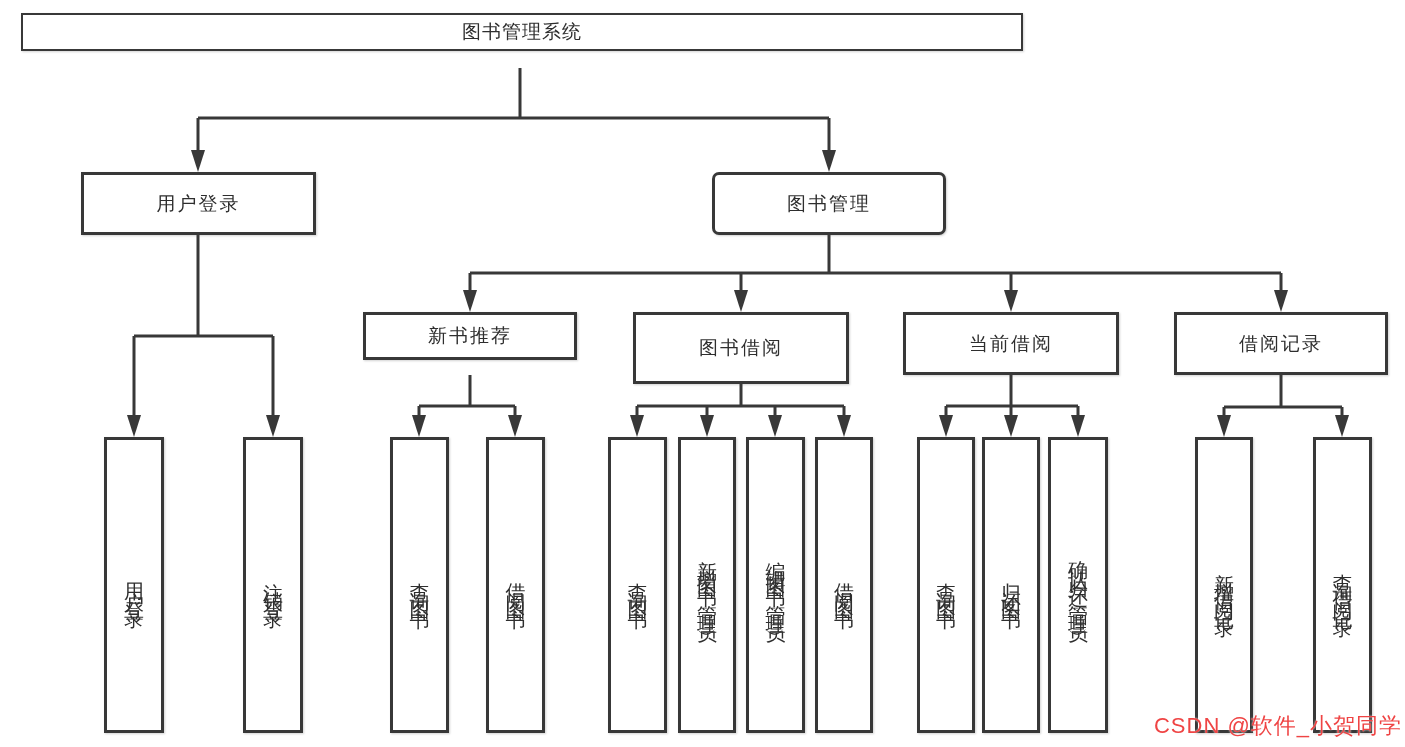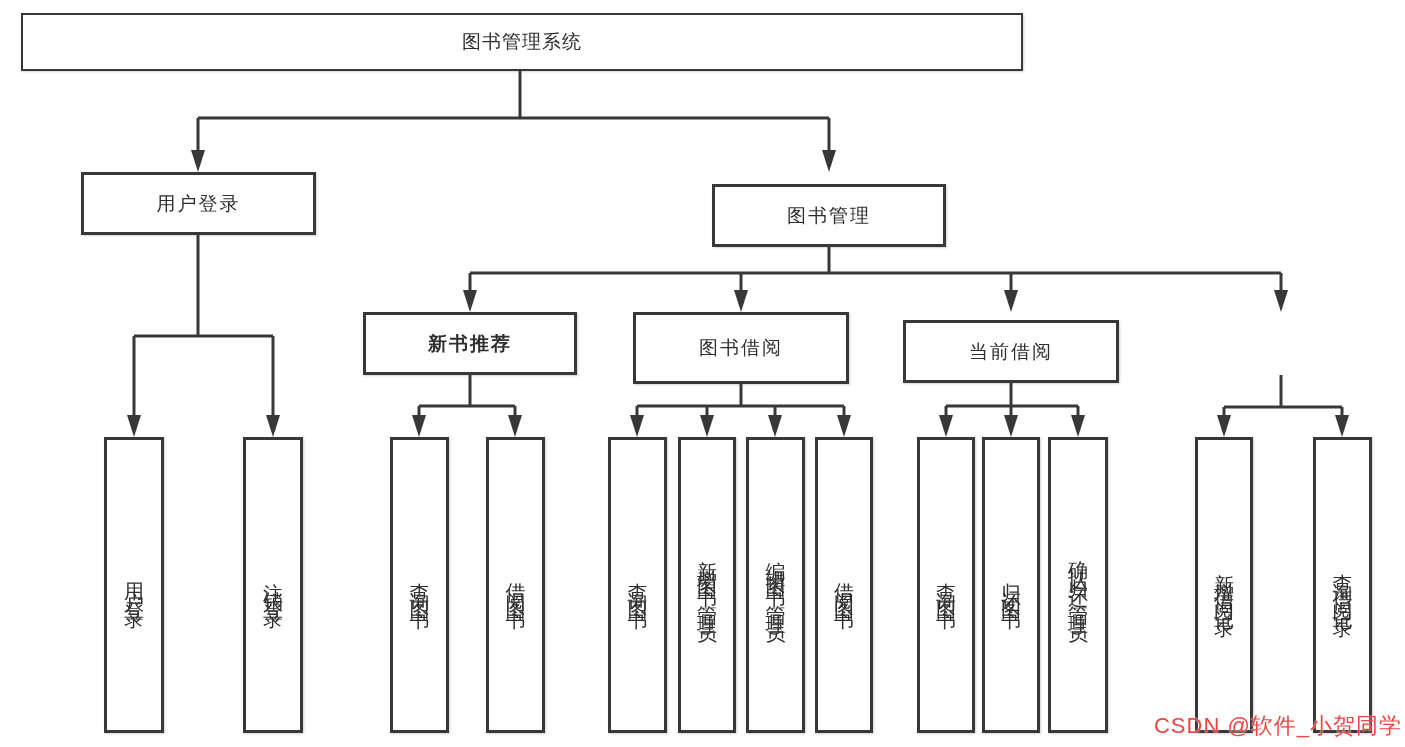--- a/index.html
+++ b/index.html
@@ -9,26 +9,26 @@
   }
   svg.connectors{position:absolute;left:0;top:0;width:1405px;height:747px;}
   .connectors path{stroke:#383838;stroke-width:3;fill:none;}
   .connectors polygon{fill:#383838;stroke:none;}
   .box{
     position:absolute;box-sizing:border-box;background:#ffffff;
     border:3px solid #383838;display:flex;align-items:center;justify-content:center;
     box-shadow:1px 1px 2px rgba(80,80,80,0.25);
   }
   .hlabel{font-size:19px;letter-spacing:2px;white-space:nowrap;}
-  .root{left:21px;top:13px;width:1002px;height:58px;border-width:2px;letter-spacing:1px;}
+  .root{left:21px;top:13px;width:1002px;height:38px;border-width:2px;letter-spacing:1px;}
   .l2a{left:81px;top:172px;width:235px;height:63px;}
-  .l2b{left:712px;top:184px;width:234px;height:63px;}
-  .l3a{left:363px;top:312px;width:214px;height:63px;font-weight:bold;}
+  .l2b{left:712px;top:172px;width:234px;height:63px;border-radius:7px;}
+  .l3a{left:363px;top:312px;width:214px;height:48px;}
   .l3b{left:633px;top:312px;width:216px;height:72px;}
-  .l3c{left:903px;top:312px;width:216px;height:63px;margin-top:8px;}
+  .l3c{left:903px;top:312px;width:216px;height:63px;}
   .l3d{left:1174px;top:312px;width:214px;height:63px;}
   .leaf{
     top:437px;height:296px;
     writing-mode:vertical-rl;text-orientation:mixed;
     font-size:20px;letter-spacing:9px;line-height:1.15;
   }
   .pA1{left:104px;width:60px;} .pA2{left:243px;width:60px;}
   .pB1{left:390px;width:59px;} .pB2{left:486px;width:59px;}
   .pC1{left:608px;width:59px;} .pC2{left:678px;width:58px;}
   .pC3{left:746px;width:59px;} .pC4{left:815px;width:58px;}
@@ -78,20 +78,21 @@
   </svg>
 
   <div class="box root hlabel">图书管理系统</div>
 
   <div class="box l2a hlabel">用户登录</div>
   <div class="box l2b hlabel">图书管理</div>
 
   <div class="box l3a hlabel">新书推荐</div>
   <div class="box l3b hlabel">图书借阅</div>
   <div class="box l3c hlabel">当前借阅</div>
+  <div class="box l3d hlabel">借阅记录</div>
 
   <div class="box leaf pA1">用户登录</div>
   <div class="box leaf pA2">注销登录</div>
 
   <div class="box leaf pB1">查询图书</div>
   <div class="box leaf pB2">借阅图书</div>
 
   <div class="box leaf pC1">查询图书</div>
   <div class="box leaf pC2">新增图书（管理员）</div>
   <div class="box leaf pC3">编辑图书（管理员）</div>

